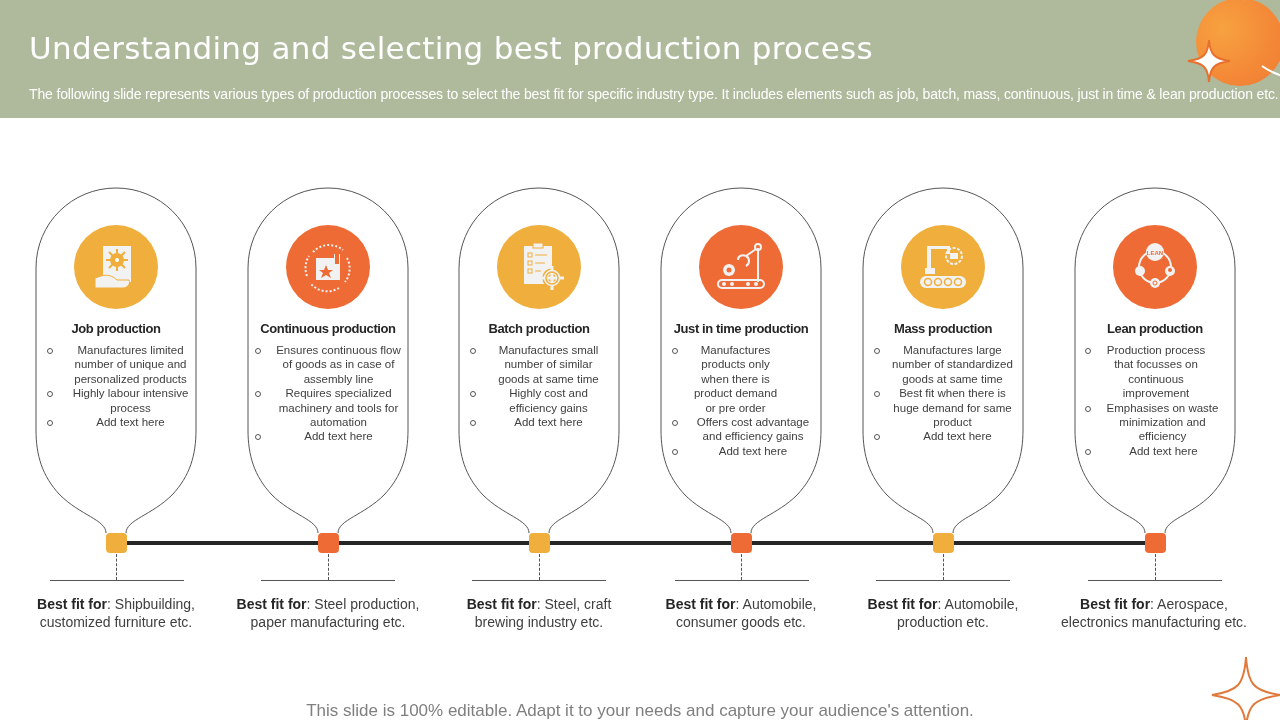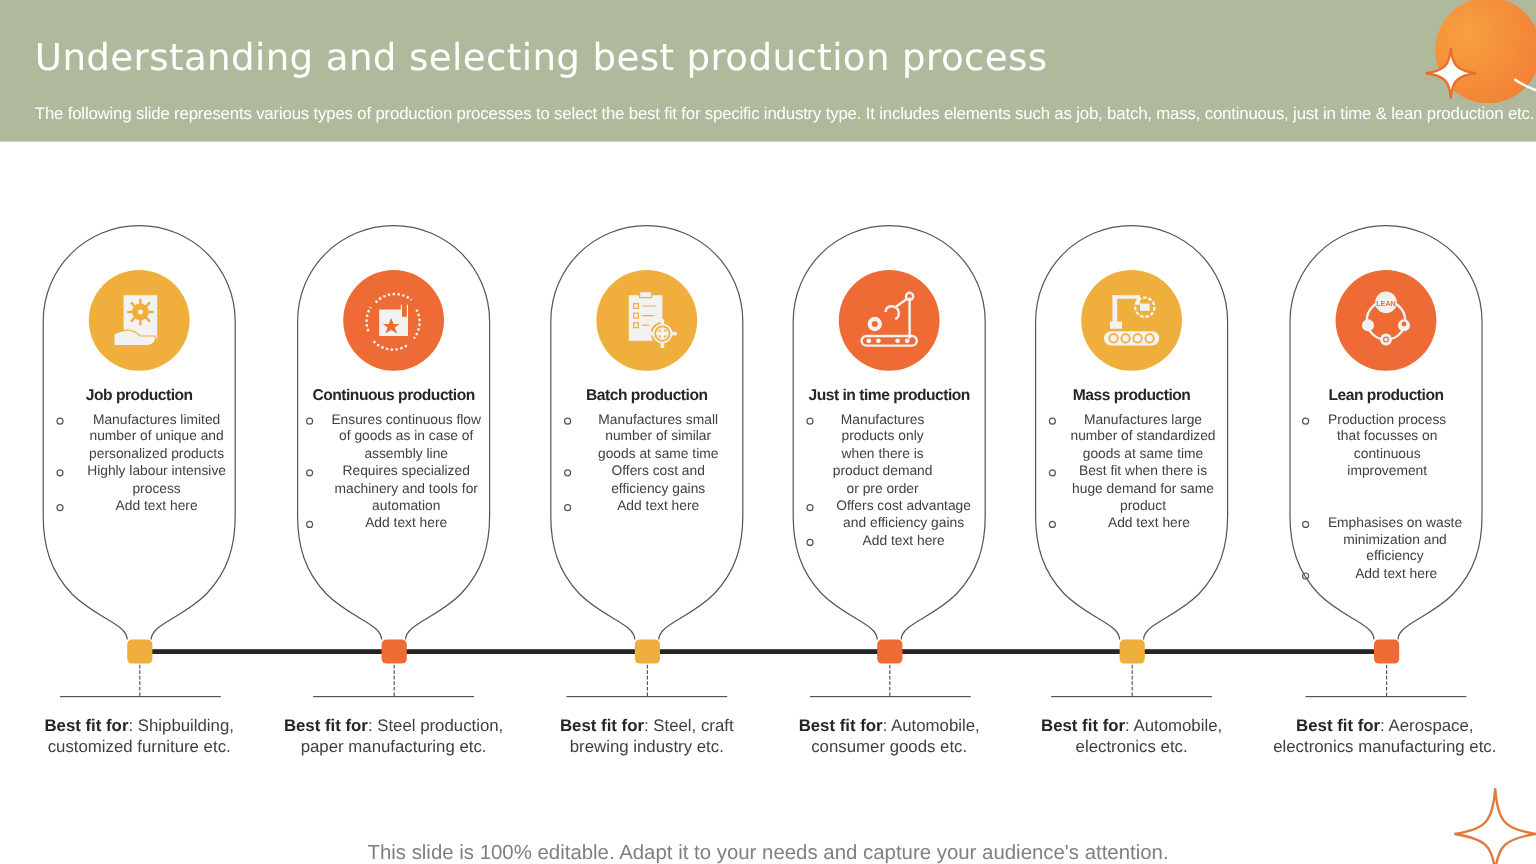--- a/index.html
+++ b/index.html
@@ -131,21 +131,21 @@
       <g stroke="#f2f2f2" stroke-width="3">
           <line x1="42" y1="28" x2="42" y2="52"></line>
           <line x1="30" y1="40" x2="54" y2="40"></line>
         </g>
       <circle cx="42" cy="40" r="6" fill="none" stroke="#F0AE3C" stroke-width="1.5"></circle>
     </svg>
   </div>
   <div class="card-title" style="left:444px; top:211px;">Batch production</div>
   <ul class="bullets" style="left:469px; top:233px; width:140px;">
     <li>Manufactures small number of similar goods at same time</li>
-    <li>Offers cost and efficiency gains</li>
+    <li>Highly cost and efficiency gains</li>
     <li>Add text here</li>
   </ul>
 
   <div class="icon-circle" style="left:699px; top:115px; background:#EE6B35;">
     <svg viewBox="0 0 58 58">
       <g fill="none" stroke="#f2f2f2" stroke-width="2">
         <line x1="46" y1="10" x2="46" y2="44"></line>
         <circle cx="46" cy="9" r="3"></circle>
         <line x1="44" y1="11" x2="34" y2="18"></line>
         <path d="M34 18 C 30 16, 26 18, 26 22"></path>
@@ -203,21 +203,21 @@
       <circle cx="14" cy="33" r="5" fill="#f2f2f2"></circle>
       <circle cx="44" cy="33" r="5" fill="#f2f2f2"></circle>
       <circle cx="29" cy="45" r="5" fill="#f2f2f2"></circle>
       <circle cx="29" cy="45" r="2" fill="none" stroke="#EE6B35" stroke-width="1"></circle>
       <circle cx="44" cy="32" r="2" fill="#EE6B35"></circle>
     </svg>
   </div>
   <div class="card-title" style="left:1060px; top:211px;">Lean production</div>
   <ul class="bullets" style="left:1084px; top:233px; width:140px;">
     <li style="width:125px;">Production process that focusses on continuous improvement</li>
-    <li style="width:138px;margin-top:28px;">Emphasises on waste minimization and efficiency</li>
+    <li style="width:138px;">Emphasises on waste minimization and efficiency</li>
     <li>Add text here</li>
   </ul>
 
   <div class="marker" style="left:106px; background:#F0AE3C;"></div>
   <div class="marker" style="left:318px; background:#EE6B35;"></div>
   <div class="marker" style="left:529px; background:#F0AE3C;"></div>
   <div class="marker" style="left:731px; background:#EE6B35;"></div>
   <div class="marker" style="left:933px; background:#F0AE3C;"></div>
   <div class="marker" style="left:1145px; background:#EE6B35;"></div>
 
@@ -246,21 +246,21 @@
   <div class="bestfit" style="left:429px;">
     <b>Best fit for</b><span>: Steel, craft</span><br>
     <span>brewing industry etc.</span>
   </div>
   <div class="bestfit" style="left:631px;">
     <b>Best fit for</b><span>: Automobile,</span><br>
     <span>consumer goods etc.</span>
   </div>
   <div class="bestfit" style="left:833px;">
     <b>Best fit for</b><span>: Automobile,</span><br>
-    <span>electronics etc.</span>
+    <span>production etc.</span>
   </div>
   <div class="bestfit" style="left:1034px; width:240px;">
     <b>Best fit for</b><span>: Aerospace,</span><br>
     <span>electronics manufacturing etc.</span>
   </div>
 </div>
 
 <div class="footer">This slide is 100% editable. Adapt it to your needs and capture your audience's attention.</div>
 
 </body></html>

